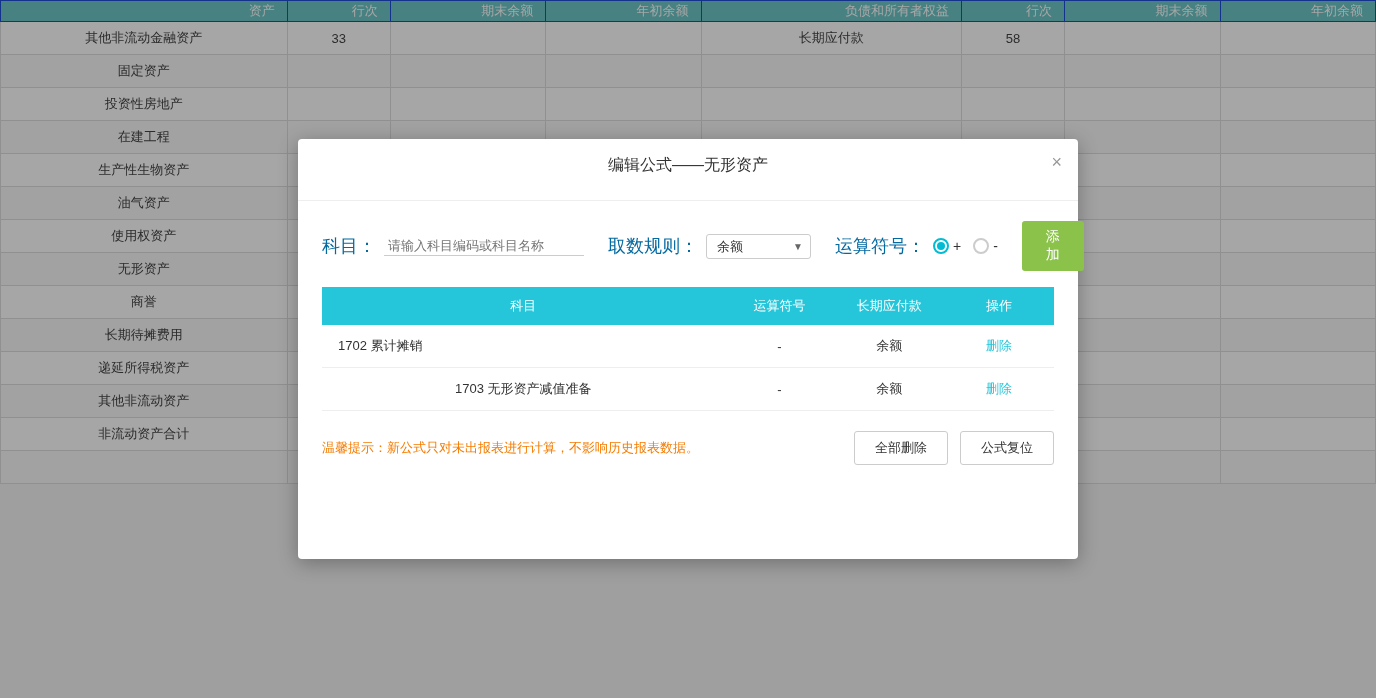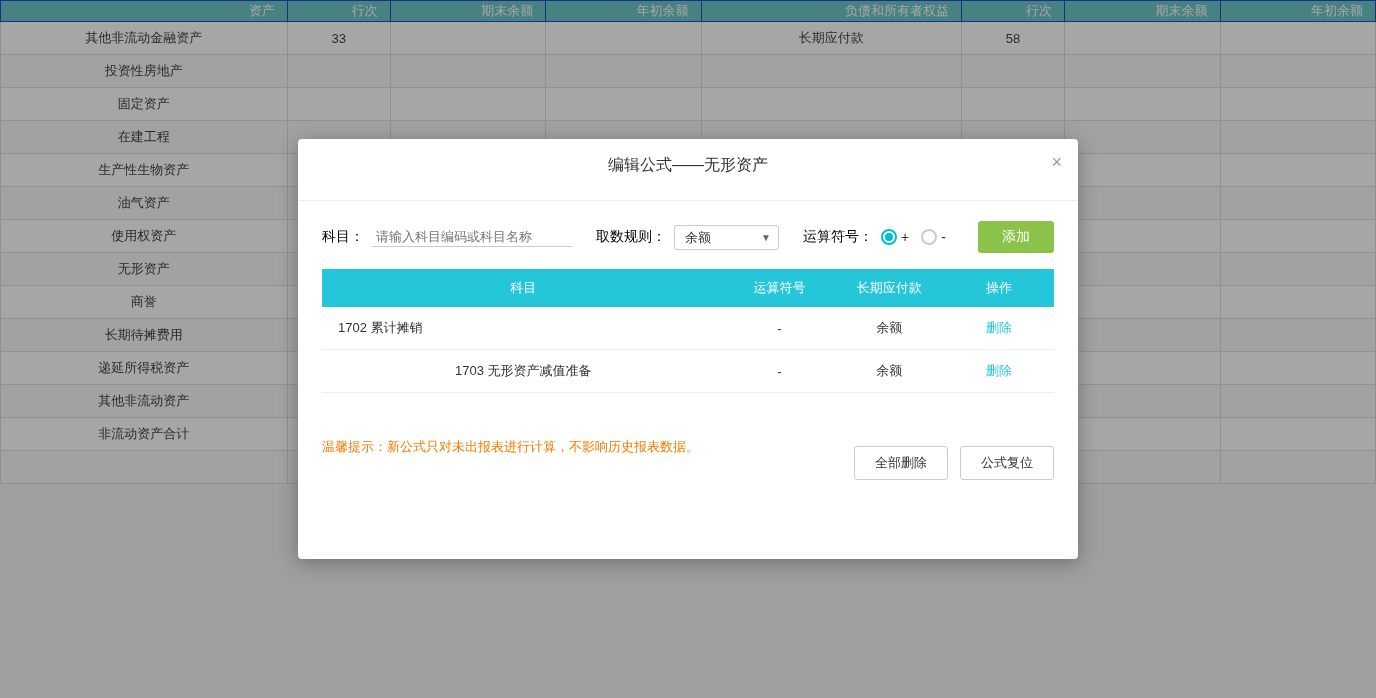--- a/index.html
+++ b/index.html
@@ -99,23 +99,23 @@
 
     
     .form-row {
       display: flex;
       align-items: center;
       padding: 20px 24px 16px;
       gap: 24px;
     }
 
     .form-label {
-      color: #000000;
+      color: #0369a1;
       white-space: nowrap;
-      font-size: 14px;
+      font-size: 18px;
     }
 
     .form-input {
       border: none;
       border-bottom: 1px solid #ccc;
       outline: none;
       width: 200px;
       font-size: 13px;
       color: #999;
       padding: 2px 4px;
@@ -259,21 +259,20 @@
     }
 
     .warning-text {
       color: #f57c00;
       font-size: 13px;
     }
 
     .footer-buttons {
       display: flex;
       gap: 12px;
-      margin-top: 33px;
     }
 
     .btn-outline {
       border: 1px solid #ccc;
       background: #fff;
       color: #333;
       border-radius: 3px;
       padding: 7px 20px;
       font-size: 13px;
       cursor: pointer;
@@ -301,31 +300,31 @@
           <td>其他非流动金融资产</td>
           <td>33</td>
           <td></td>
           <td></td>
           <td>长期应付款</td>
           <td>58</td>
           <td></td>
           <td></td>
         </tr>
         <tr>
+          <td>固定资产</td>
+          <td></td>
+          <td></td>
+          <td></td>
+          <td></td>
+          <td></td>
+          <td></td>
+          <td></td>
+        </tr>
+        <tr>
           <td>投资性房地产</td>
-          <td></td>
-          <td></td>
-          <td></td>
-          <td></td>
-          <td></td>
-          <td></td>
-          <td></td>
-        </tr>
-        <tr>
-          <td>固定资产</td>
           <td></td>
           <td></td>
           <td></td>
           <td></td>
           <td></td>
           <td></td>
           <td></td>
         </tr>
         <tr>
           <td>在建工程</td>

